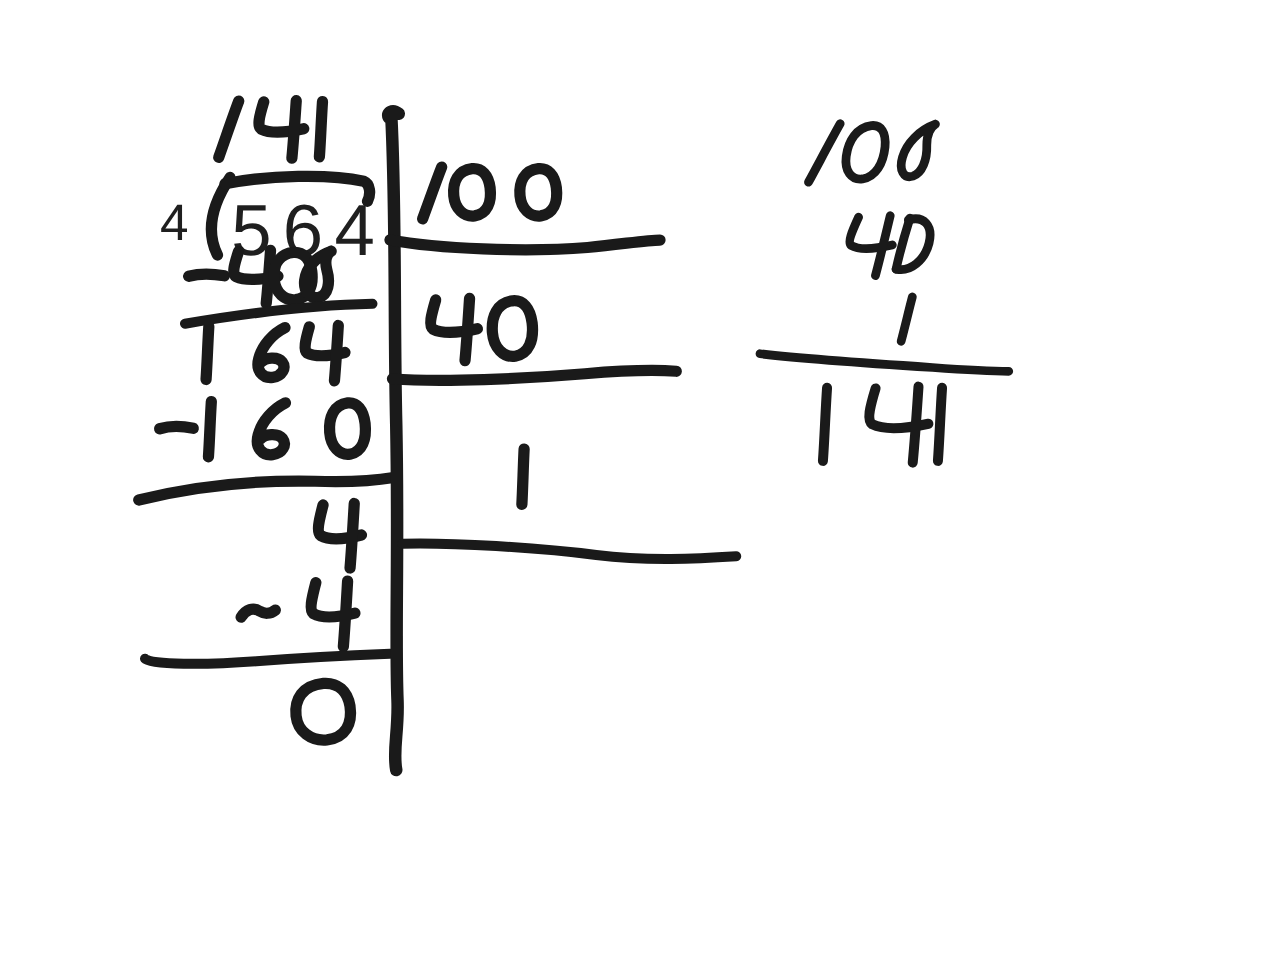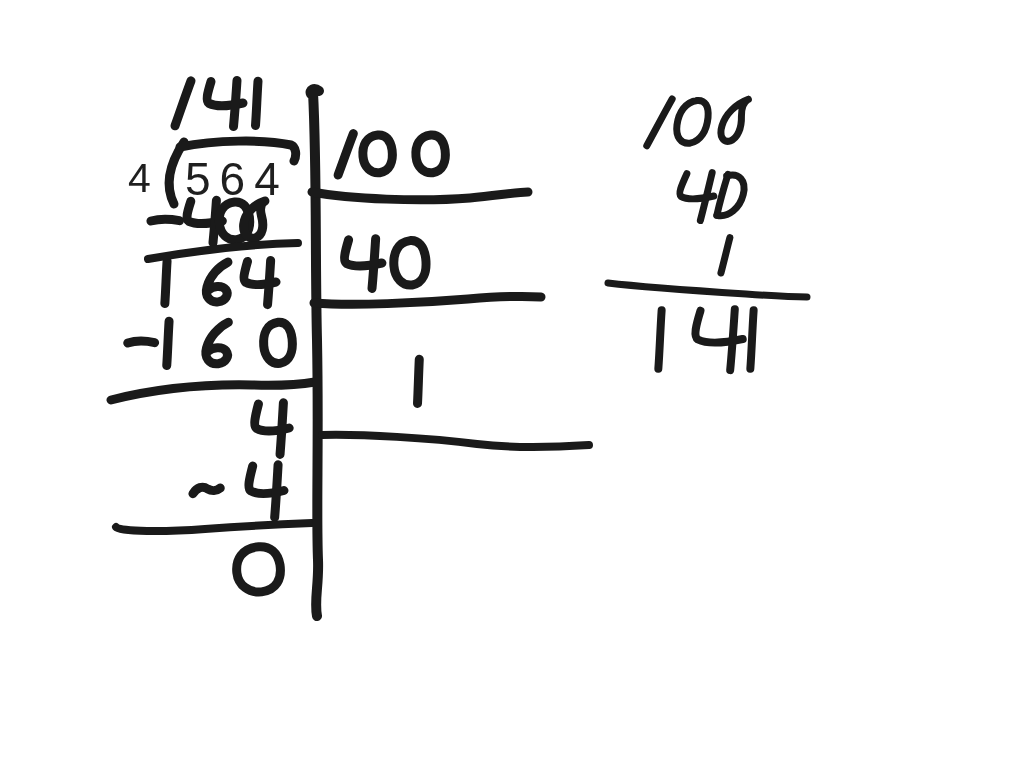--- a/index.html
+++ b/index.html
@@ -10,21 +10,21 @@
     font-family:"Liberation Sans", sans-serif;
   }
   #whiteboard {
     position:relative; width:1024px; height:768px; background:var(--bg);
   }
   .typed {
     position:absolute; line-height:1; color:var(--typed);
     font-family:"Liberation Sans", sans-serif; white-space:pre;
   }
   #divisor  { left:128px; top:158px; font-size:41px; }
-  #dividend { left:185px; top:156px; font-size:46px; letter-spacing:9px; }
+  #dividend { left:185px; top:156px; font-size:58px; letter-spacing:9px; }
   #ink { position:absolute; left:0; top:0; }
   #ink path {
     fill:none; stroke:var(--ink);
     stroke-linecap:round; stroke-linejoin:round;
   }
 </style>
 </head>
 <body>
 
 <div id="whiteboard">

